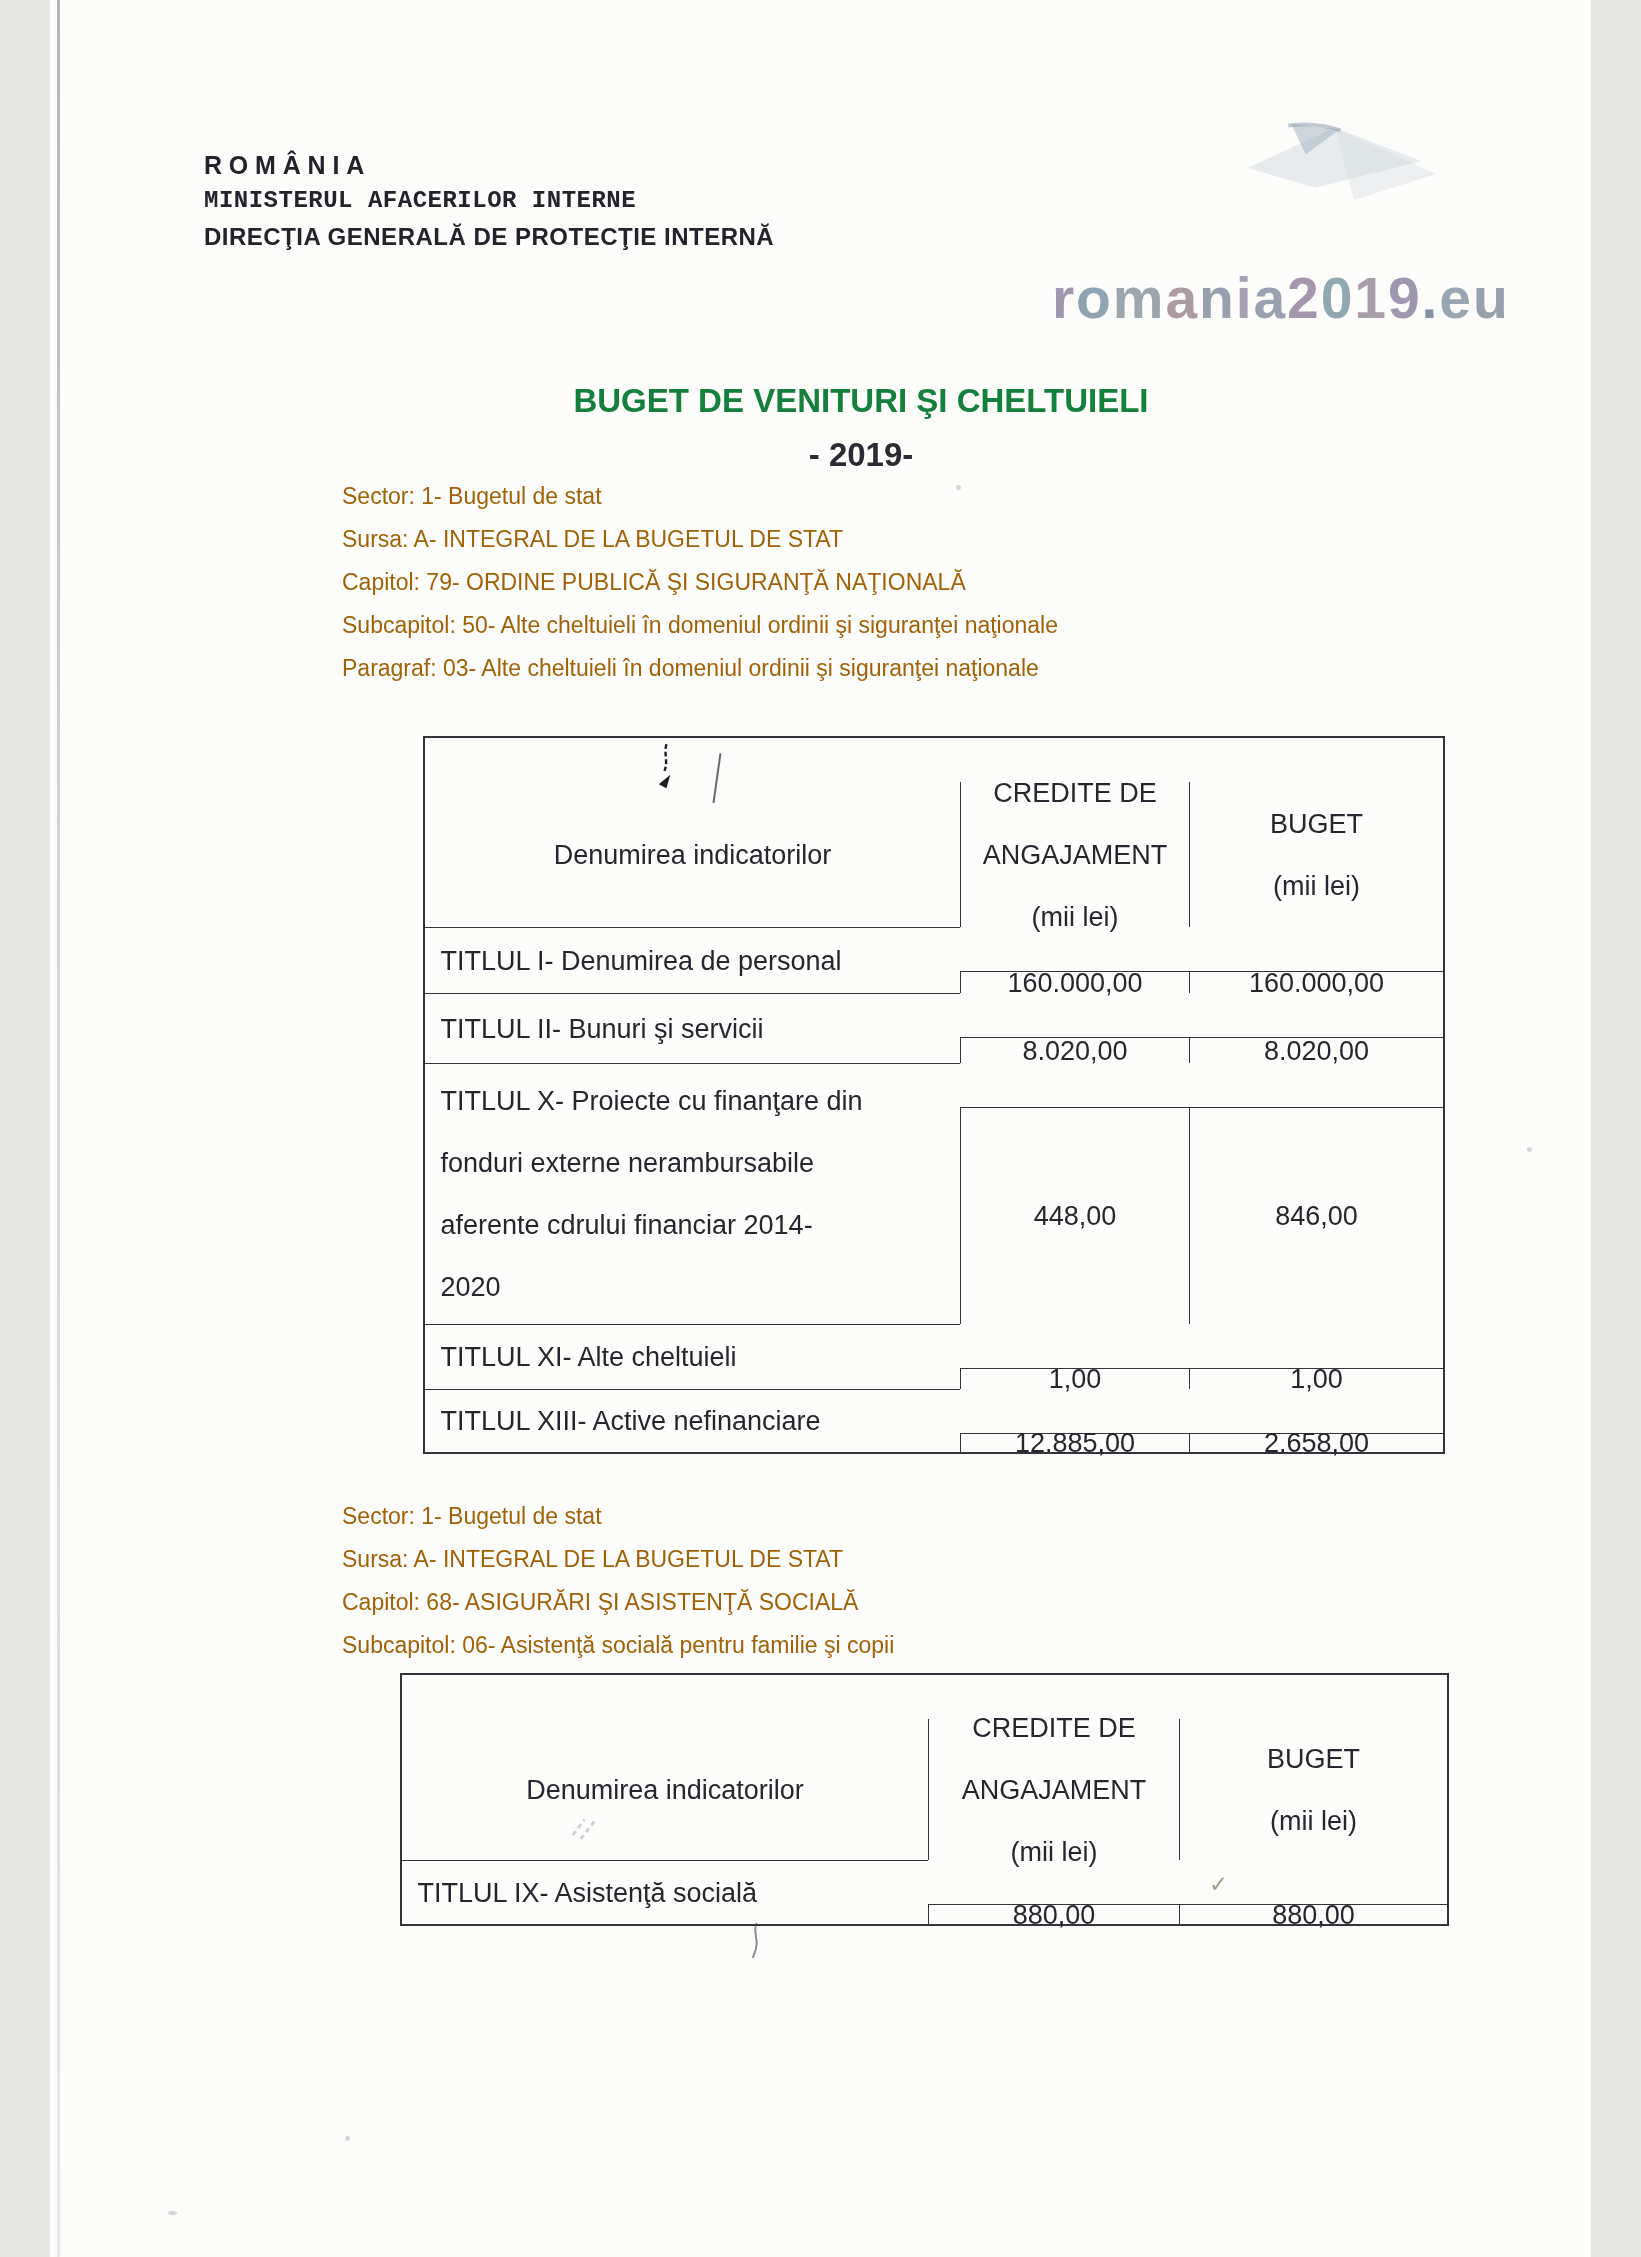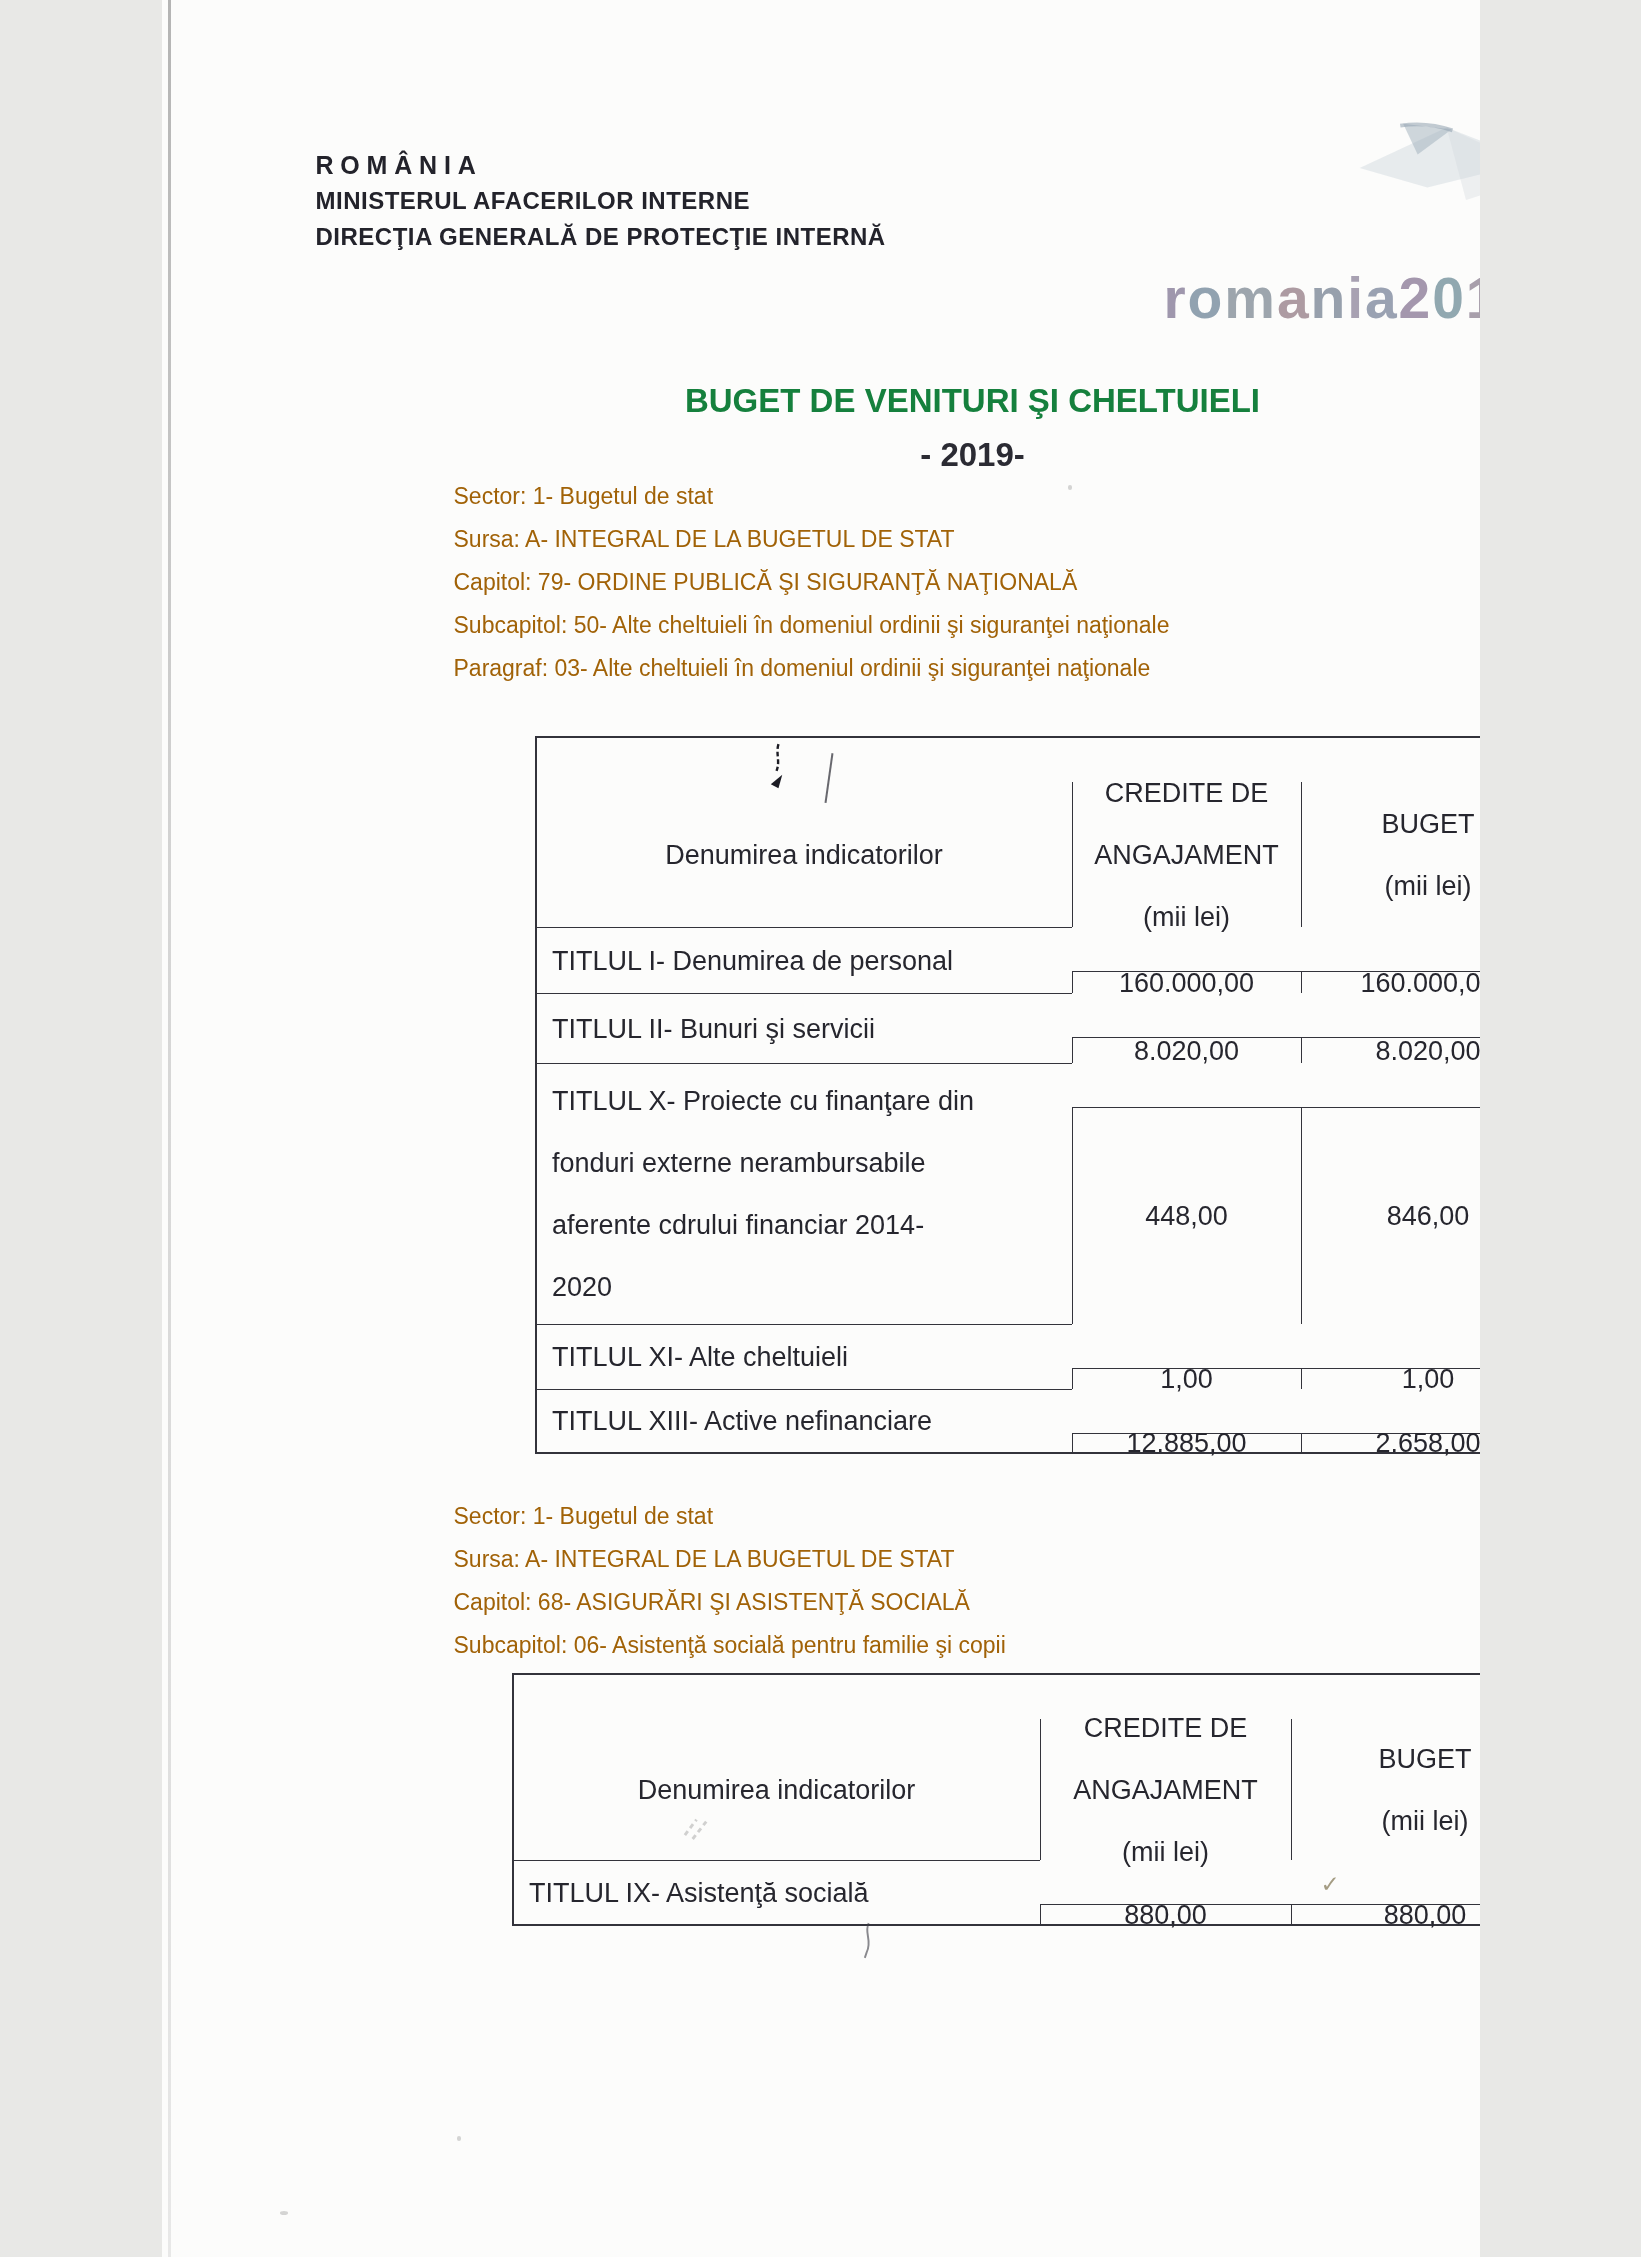--- a/index.html
+++ b/index.html
@@ -1,33 +1,33 @@
 <!DOCTYPE html>
 <html><head>
 <meta charset="utf-8">
 <style>
   html,body{margin:0;padding:0;background:#e8e8e6;}
   .page{
     position:relative;
-    width:1318px;height:2257px;
+    width:1541px;height:2257px;
     margin:0 auto;
     background:#fcfcfb;
     overflow:hidden;
     font-family:"Liberation Sans", sans-serif;
     color:#26262e;
   }
   
   .edge-line{position:absolute;left:6.8px;top:0;width:2.9px;height:2257px;
     background:linear-gradient(#7a7a7a,#b5b5b5 40%,#c9c9c9 80%,#d8d8d8);opacity:.55;}
   .corner-bar{position:absolute;left:1599px;top:3.9px;width:41px;height:11.6px;background:#15130e;}
   .speck{position:absolute;background:#8a8a8a;border-radius:50%;opacity:.35;}
   
   .org{position:absolute;left:154px;font-weight:700;color:#23232b;}
   .org.l1{top:151px;font-size:25px;letter-spacing:6.8px;}
-  .org.l2{top:187px;font-size:24px;letter-spacing:0.5px;}
+  .org.l2{top:187px;font-size:24px;letter-spacing:0.5px;font-family:Liberation Mono, monospace;}
   .org.l3{top:223px;font-size:24px;letter-spacing:0.5px;}
   .logo{position:absolute;left:1002px;top:265px;font-size:57px;font-weight:600;
     letter-spacing:1.9px;opacity:.85;}
   .swoosh{position:absolute;left:1188px;top:108px;}
   
   .title-wrap{position:absolute;left:328px;width:966px;text-align:center;}
   .doc-title{top:382px;font-size:33px;font-weight:700;color:#15803d;}
   .doc-subtitle{top:436px;font-size:33px;font-weight:700;color:#2b2b33;}
   
   .meta{position:absolute;left:292px;font-size:23px;line-height:43px;color:#a16207;}

